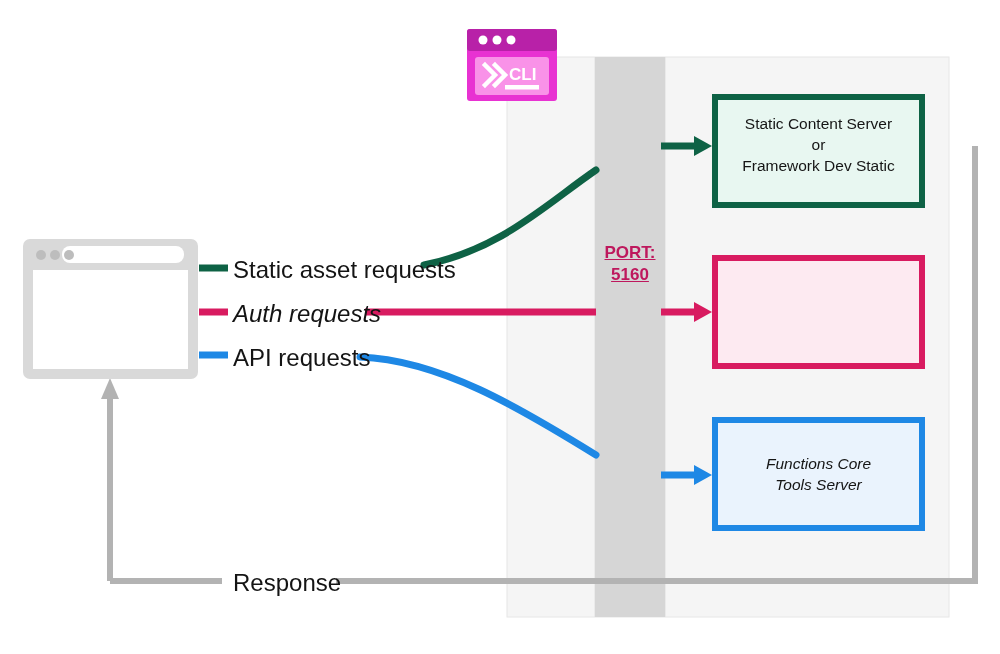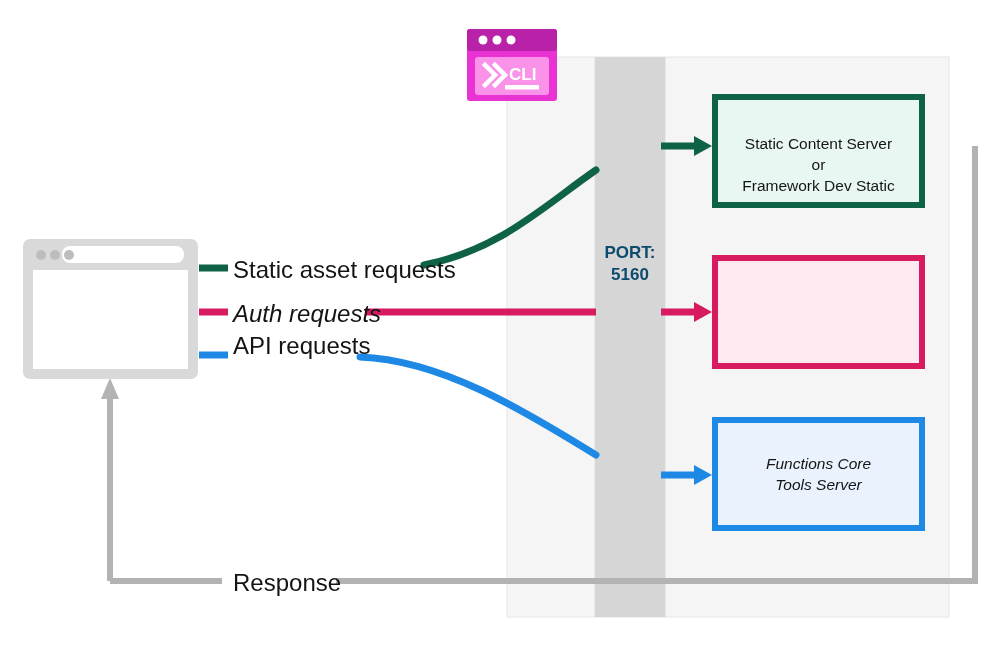--- a/index.html
+++ b/index.html
@@ -32,24 +32,25 @@
     color: #1a1a1a;
     white-space: nowrap;
   }
   .flow-label {
     font-size: 24px;
     color: #141414;
   }
   .port-label {
     font-size: 17px;
     font-weight: bold;
-    color: #0c4a6e;
+    color: #be185d;
     text-align: center;
     line-height: 22px;
     width: 70px;
+    text-decoration: underline;
   }
   .box-label {
     font-size: 15.5px;
     color: #151515;
     text-align: center;
     line-height: 21px;
     width: 100%;
   }
   .node-box {
     position: absolute;
@@ -156,29 +157,29 @@
       <circle cx="44" cy="11" r="4.5" fill="#ffffff"></circle>
       <rect x="8" y="28" width="74" height="38" rx="3" ry="3" fill="#f992e8"></rect>
       <path d="M18,36 L28,46 L18,56 M28,36 L38,46 L28,56" stroke="#ffffff" stroke-width="4.5" fill="none" stroke-linecap="square"></path>
       <text x="42" y="51" font-family="Liberation Sans, sans-serif" font-size="17" font-weight="bold" fill="#ffffff">CLI</text>
       <rect x="38" y="56" width="34" height="4.5" fill="#ffffff"></rect>
     </svg>
   </div>
 
   <div class="lbl flow-label" style="left:233px; top:256px;">Static asset requests</div>
   <div class="lbl flow-label" style="left:233px; top:300px;font-style:italic;">Auth requests</div>
-  <div class="lbl flow-label" style="left:233px; top:332px;">API requests</div>
+  <div class="lbl flow-label" style="left:233px; top:344px;">API requests</div>
   <div class="lbl flow-label" style="left:233px; top:569px;">Response</div>
 
   <div class="lbl port-label" style="left:595px; top:242px;">
     <div>PORT:</div>
     <div>5160</div>
   </div>
 
-  <div class="node-box" style="left:715px; top:110px; width:207px; height:108px;">
+  <div class="node-box" style="left:715px; top:90px; width:207px; height:108px;">
     <div class="box-label">
       <div>Static Content Server</div>
       <div>or</div>
       <div>Framework Dev Static</div>
     </div>
   </div>
 
 
   <div class="node-box" style="left:715px; top:420px; width:207px; height:108px;font-style:italic;">
     <div class="box-label">

